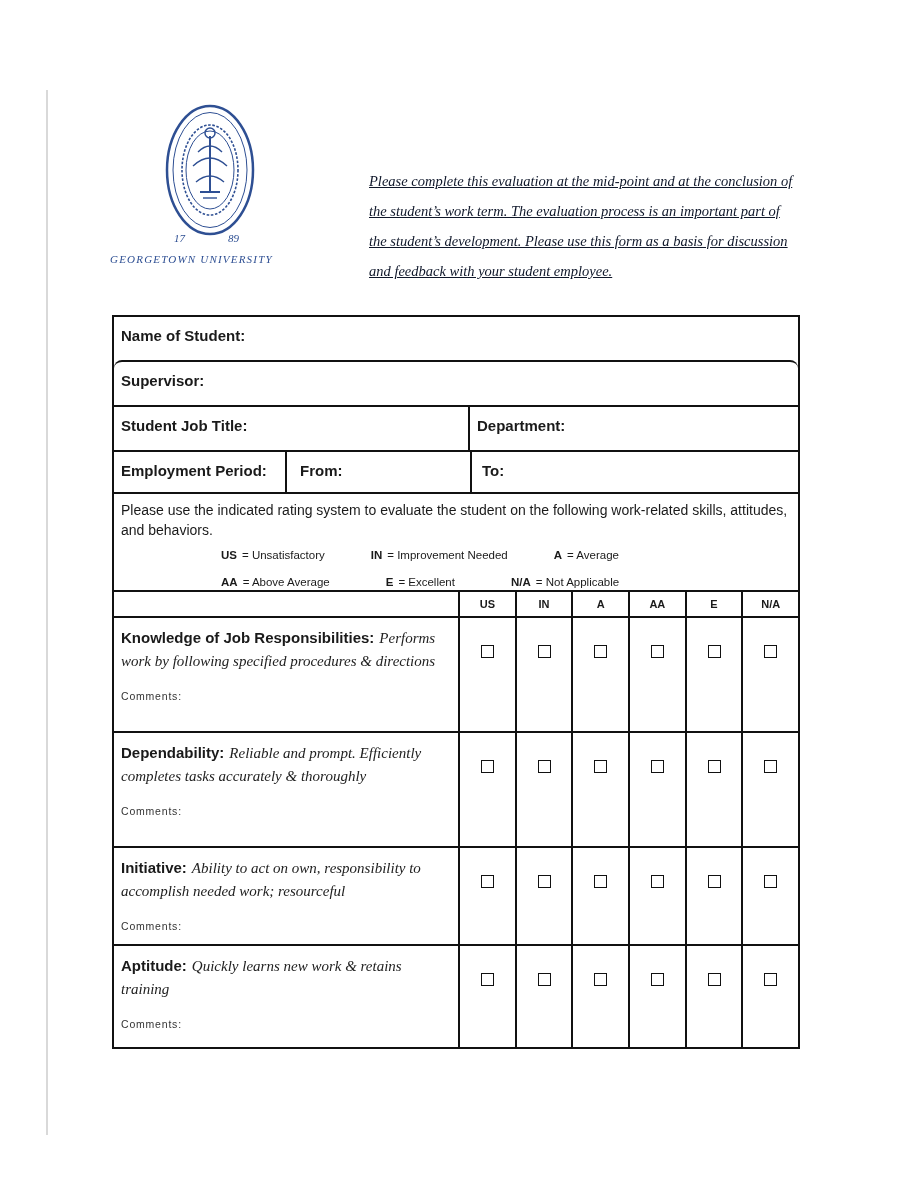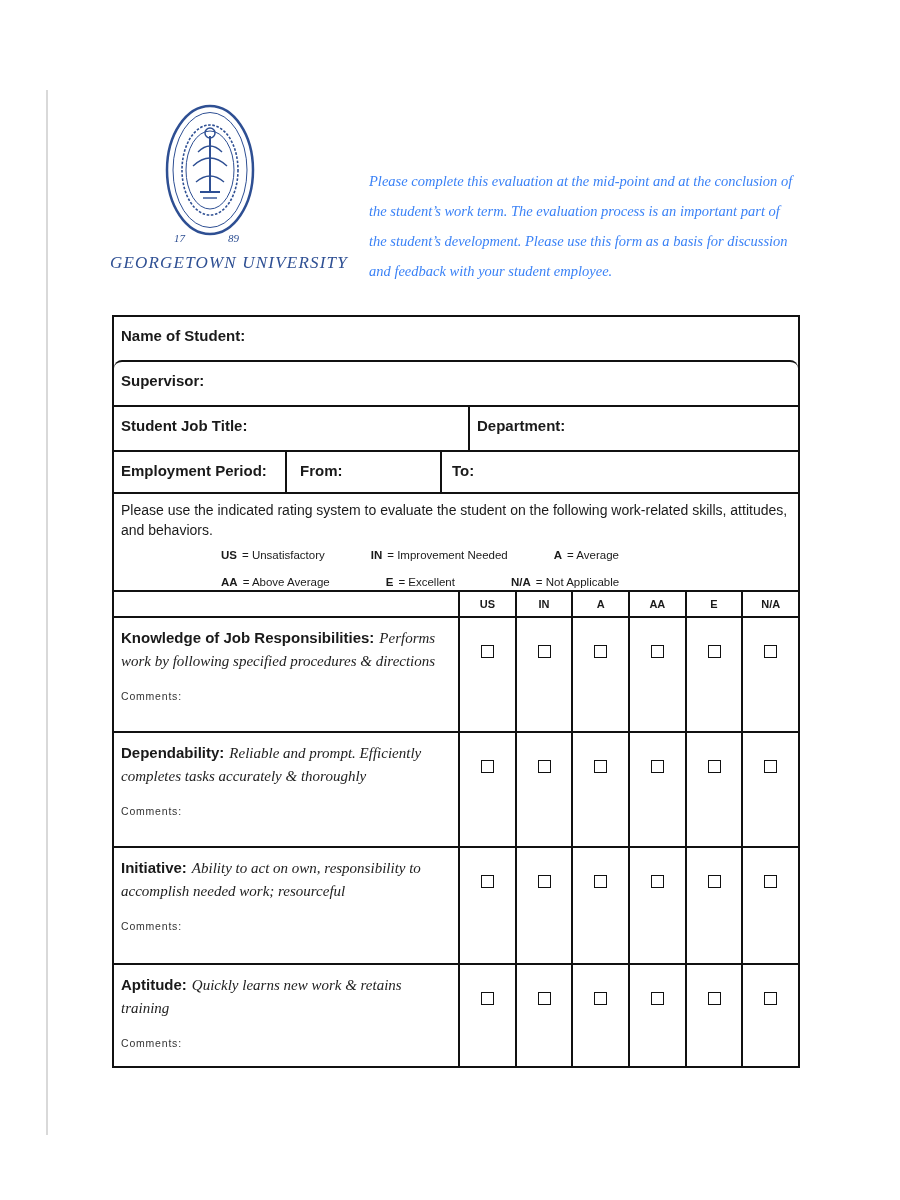--- a/index.html
+++ b/index.html
@@ -12,66 +12,66 @@
     overflow: hidden;
   }
   .left-rule {
     position: absolute; left: 46px; top: 90px;
     width: 2px; height: 1045px; background: #d9d9d9;
   }
   .seal { position: absolute; left: 158px; top: 100px; width: 104px; height: 154px; }
   .wordmark {
     position: absolute; left: 110px; top: 253px; width: 230px;
     font-family: "Liberation Serif", serif; font-style: italic;
-    font-size: 17px; letter-spacing: 1.2px; color: #2e4f93;
+    font-size: 11px; letter-spacing: 1.2px; color: #2e4f93;
     white-space: nowrap;
   }
   .intro {
     position: absolute; left: 369px; top: 166px; width: 460px;
     font-family: "Liberation Serif", serif; font-style: italic;
-    font-size: 14.5px; color: #3b82f6;
+    font-size: 14.5px; color: #0f172a; text-decoration: underline;
   }
   .intro-line { line-height: 30px; white-space: nowrap; }
 
   .form-table {
     position: absolute; left: 112px; top: 315px; width: 688px;
     border: 2px solid #111;
   }
   .row { display: flex; width: 100%; }
   .row + .row { border-top: 2px solid #111; }
   .cell { position: relative; }
   .cell-b { border-left: 2px solid #111; }
   .lbl { font-weight: bold; font-size: 15px; display: inline-block; padding: 10px 0 0 7px; }
 
   .r1 { height: 43px; }
   .r2 { height: 45px; border-radius: 8px; }
   .r3 { height: 45px; }
   .r4 { height: 42px; }
   .half-a { width: 354px; }
   .half-b { flex: 1; }
   .ep-a { width: 171px; }
-  .ep-b { width: 155px; }
+  .ep-b { width: 185px; }
   .ep-c { flex: 1; }
 
   .r-instr { height: 98px; display: block; padding: 6px 8px 0 7px; }
   .instr-text { font-size: 14px; line-height: 20px; color: #1a1a1a; width: 672px; }
   .legend-row { display: flex; margin-left: 100px; font-size: 11.5px; align-items: baseline; }
   .legend-row.l1 { margin-top: 9px; gap: 46px; }
   .legend-row.l2 { margin-top: 15px; gap: 56px; }
   .leg-code { font-weight: bold; margin-right: 5px; }
 
   .r-head { height: 26px; }
   .skill-cell { width: 344px; padding: 8px 12px 0 7px; }
   .rate-cols { flex: 1; display: flex; }
   .col { flex: 1; border-left: 2px solid #111; display: flex; justify-content: center; align-items: flex-start; }
   .col.head { align-items: center; font-size: 11px; font-weight: bold; }
 
   .sA { height: 115px; }
   .sB { height: 115px; }
-  .sC { height: 117px; justify-content: center; }
+  .sC { height: 98px; justify-content: center; }
   .sD { height: 103px; }
   .skill-title { font-weight: bold; font-size: 15px; margin-right: 5px; line-height: 23px; }
   .skill-desc {
     font-family: "Liberation Serif", serif; font-style: italic;
     font-size: 15px; line-height: 23px; color: #222;
   }
   .comments {
     margin-top: 17px; font-size: 10.5px; letter-spacing: 0.8px; color: #333;
   }
   .checkbox {

